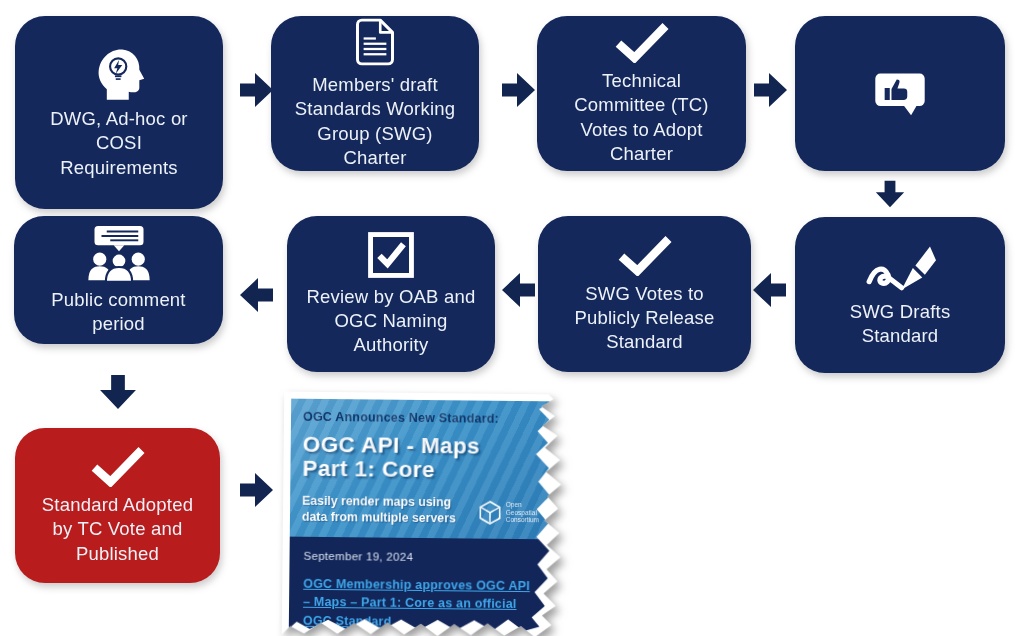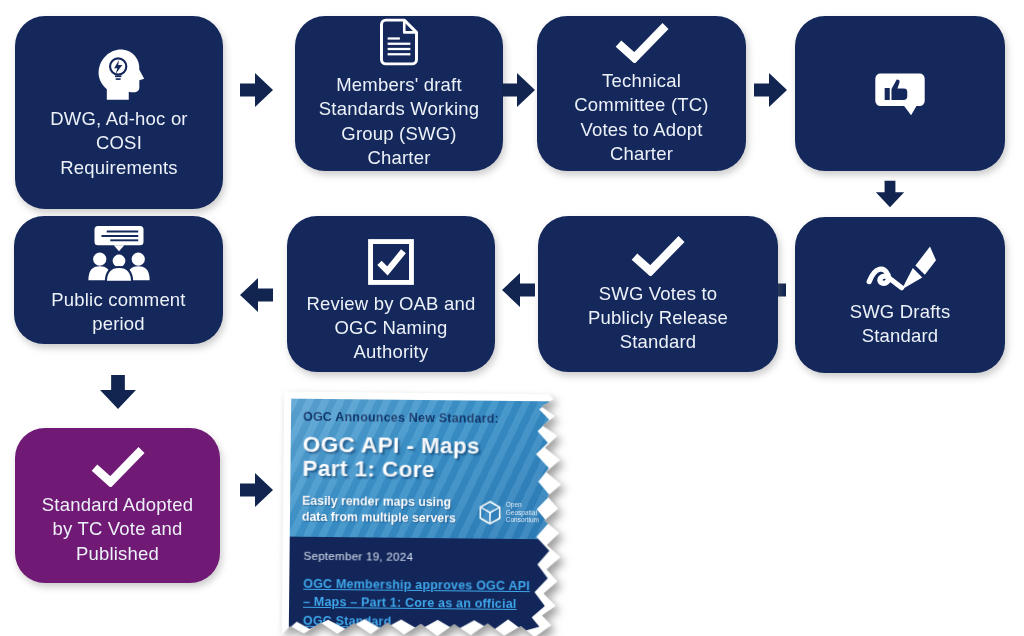--- a/index.html
+++ b/index.html
@@ -7,21 +7,21 @@
     position:relative;width:1024px;height:636px;background:#ffffff;
     font-family:"Liberation Sans","DejaVu Sans",sans-serif;overflow:hidden;
   }
   
   .fbox{
     position:absolute;border-radius:30px;background:#14285c;color:#edf1f8;
     display:flex;flex-direction:column;align-items:center;justify-content:center;
     text-align:center;gap:6px;padding:8px 6px;box-sizing:border-box;
     box-shadow:2px 4px 7px rgba(120,120,120,.38);
   }
-  .fbox.highlight{background:#701a75;}
+  .fbox.highlight{background:#b91c1c;}
   .flabel{white-space:pre-line;font-size:18.5px;line-height:1.3;letter-spacing:.2px;}
   .icon{flex:0 0 auto;display:block;}
   
   .arrow{position:absolute;}
   .arrow polygon{fill:#122550;}
   
   .announce{
     position:absolute;left:283px;top:393px;width:278px;height:243px;
     transform:rotate(.6deg);
     filter:drop-shadow(4px 5px 4px rgba(90,90,90,.6));
@@ -76,21 +76,21 @@
     </svg>
     <div class="flabel">DWG, Ad-hoc or
 COSI
 Requirements</div>
   </div>
 
   <svg class="arrow" style="left:240px;top:72px;" width="33" height="36" viewBox="0 0 33 36">
     <polygon points="0,11.5 15,11.5 15,1 33,18 15,35 15,24.5 0,24.5"></polygon>
   </svg>
 
-  <div class="fbox" style="left:295px;top:16px;width:208px;height:155px;">
+  <div class="fbox" style="left:271px;top:16px;width:208px;height:155px;">
     <svg class="icon" width="42" height="50" viewBox="0 0 48 56">
       <path d="M30 3 H9 C6.2 3 4 5.2 4 8 V48 C4 50.8 6.2 53 9 53 H39 C41.8 53 44 50.8 44 48 V17 Z" fill="none" stroke="#ffffff" stroke-width="3.4" stroke-linejoin="round"></path>
       <path d="M30 3 V17 H44" fill="none" stroke="#ffffff" stroke-width="3" stroke-linejoin="round"></path>
       <line x1="11" y1="24" x2="25" y2="24" stroke="#ffffff" stroke-width="2.6"></line>
       <line x1="11" y1="30" x2="37" y2="30" stroke="#ffffff" stroke-width="2.6"></line>
       <line x1="11" y1="36" x2="37" y2="36" stroke="#ffffff" stroke-width="2.6"></line>
       <line x1="11" y1="42" x2="37" y2="42" stroke="#ffffff" stroke-width="2.6"></line>
     </svg>
     <div class="flabel">Members' draft
 Standards Working
@@ -135,34 +135,34 @@
       <polygon points="60,27 77,5 84,21 71,38" fill="#ffffff"></polygon>
     </svg>
     <div class="flabel">SWG Drafts
 Standard</div>
   </div>
 
   <svg class="arrow" style="left:753px;top:272px;" width="33" height="36" viewBox="0 0 33 36">
     <polygon points="33,11.5 18,11.5 18,1 0,18 18,35 18,24.5 33,24.5"></polygon>
   </svg>
 
-  <div class="fbox" style="left:538px;top:216px;width:240px;height:156px;">
+  <div class="fbox" style="left:538px;top:216px;width:213px;height:156px;">
     <svg class="icon" width="62" height="42" viewBox="0 0 70 50">
       <polyline points="7,27 26,44 63,6" fill="none" stroke="#ffffff" stroke-width="10"></polyline>
     </svg>
     <div class="flabel">SWG Votes to
 Publicly Release
 Standard</div>
   </div>
 
   <svg class="arrow" style="left:502px;top:272px;" width="33" height="36" viewBox="0 0 33 36">
     <polygon points="33,11.5 18,11.5 18,1 0,18 18,35 18,24.5 33,24.5"></polygon>
   </svg>
 
-  <div class="fbox" style="left:287px;top:216px;width:208px;height:156px;justify-content:flex-end;">
+  <div class="fbox" style="left:287px;top:216px;width:208px;height:156px;">
     <svg class="icon" width="48" height="48" viewBox="0 0 54 54">
       <rect x="4" y="4" width="46" height="46" fill="none" stroke="#ffffff" stroke-width="5.5"></rect>
       <polyline points="14,28 23,37 41,15" fill="none" stroke="#ffffff" stroke-width="7"></polyline>
     </svg>
     <div class="flabel">Review by OAB and
 OGC Naming
 Authority</div>
   </div>
 
   <svg class="arrow" style="left:240px;top:277px;" width="33" height="36" viewBox="0 0 33 36">

